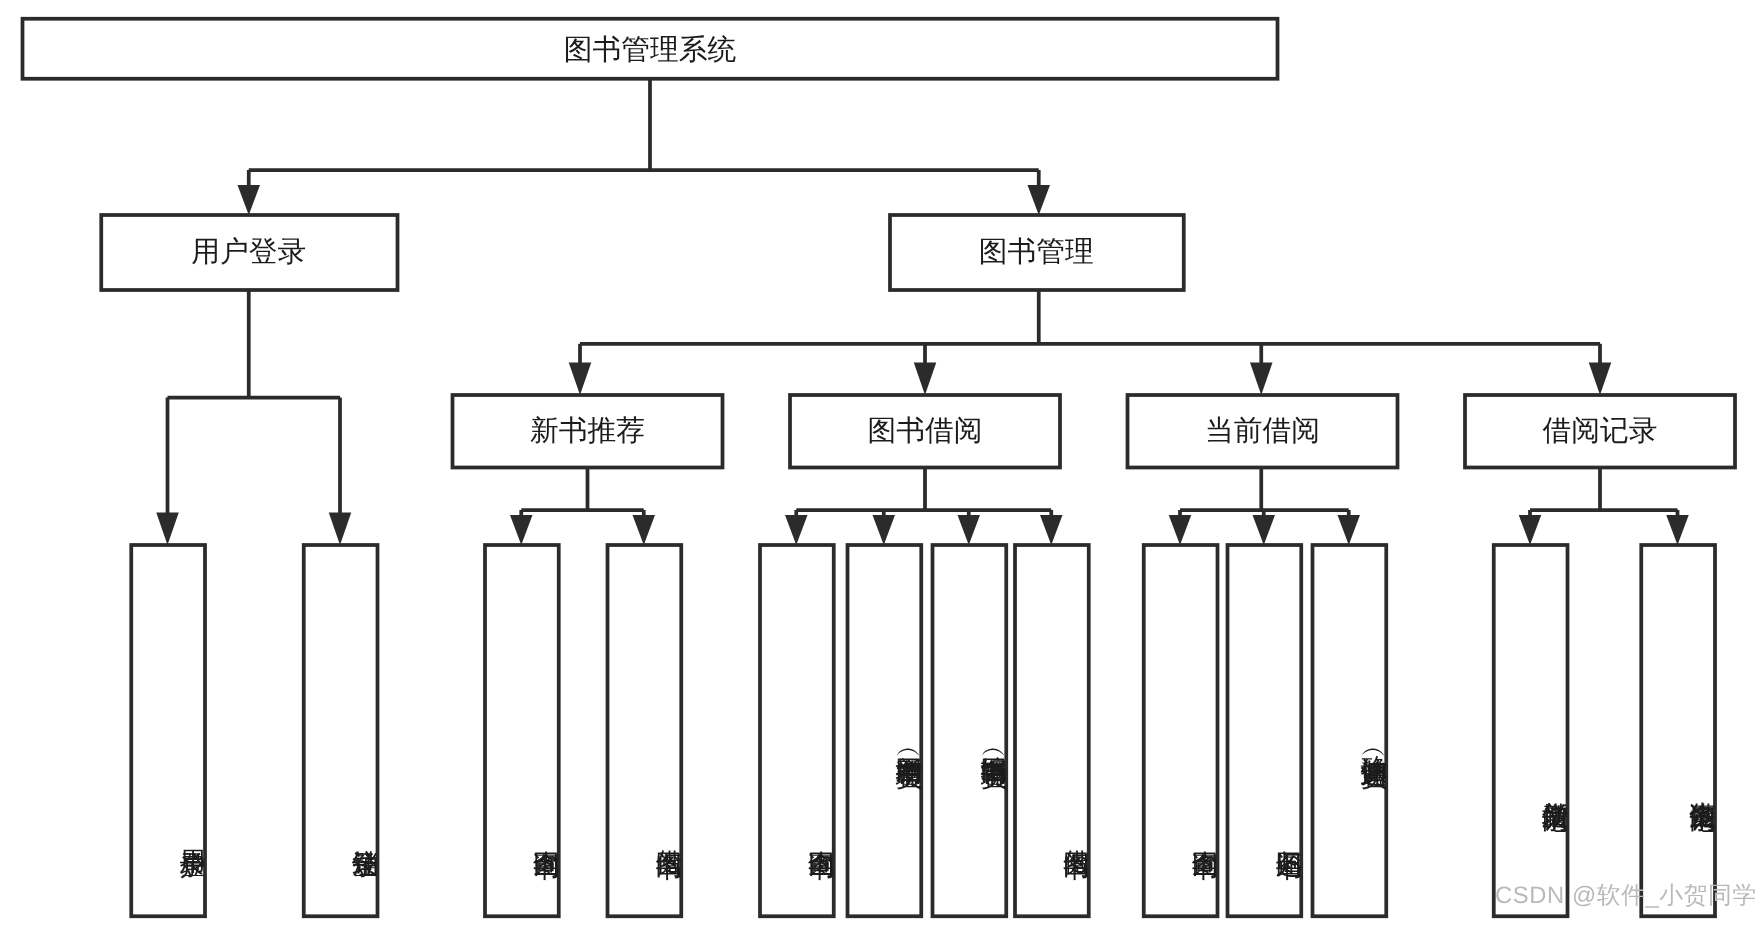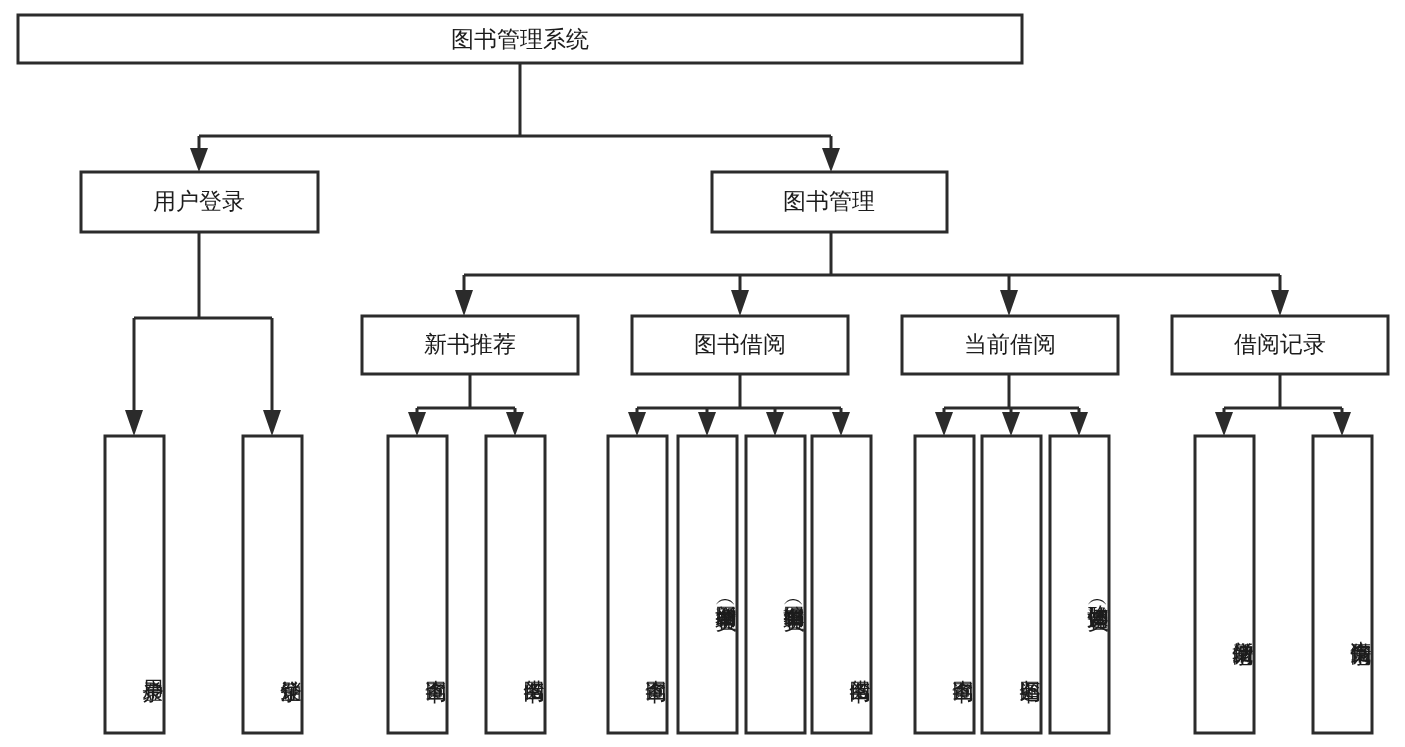--- a/index.html
+++ b/index.html
@@ -222,14 +222,15 @@
   <div class="node-label-v" style="left:915px; top:436px; width:59px; height:297px; padding-top:80px;">查询图书</div>
 
   <div class="node-label-v" style="left:982px; top:436px; width:59px; height:297px; padding-top:80px;">归还图书</div>
 
   <div class="node-label-v" style="left:1050px; top:436px; width:59px; height:297px; padding-top:8px;">确认归还（管理员）</div>
 
   <div class="node-label-v" style="left:1195px; top:436px; width:59px; height:297px; padding-top:42px;">新增借阅记录</div>
 
   <div class="node-label-v" style="left:1313px; top:436px; width:59px; height:297px; padding-top:42px;">查询借阅记录</div>
 
+  <div class="watermark" style="left:1196px; top:703px;">CSDN @软件_小贺同学</div>
 
 </div>
 
 </body></html>

